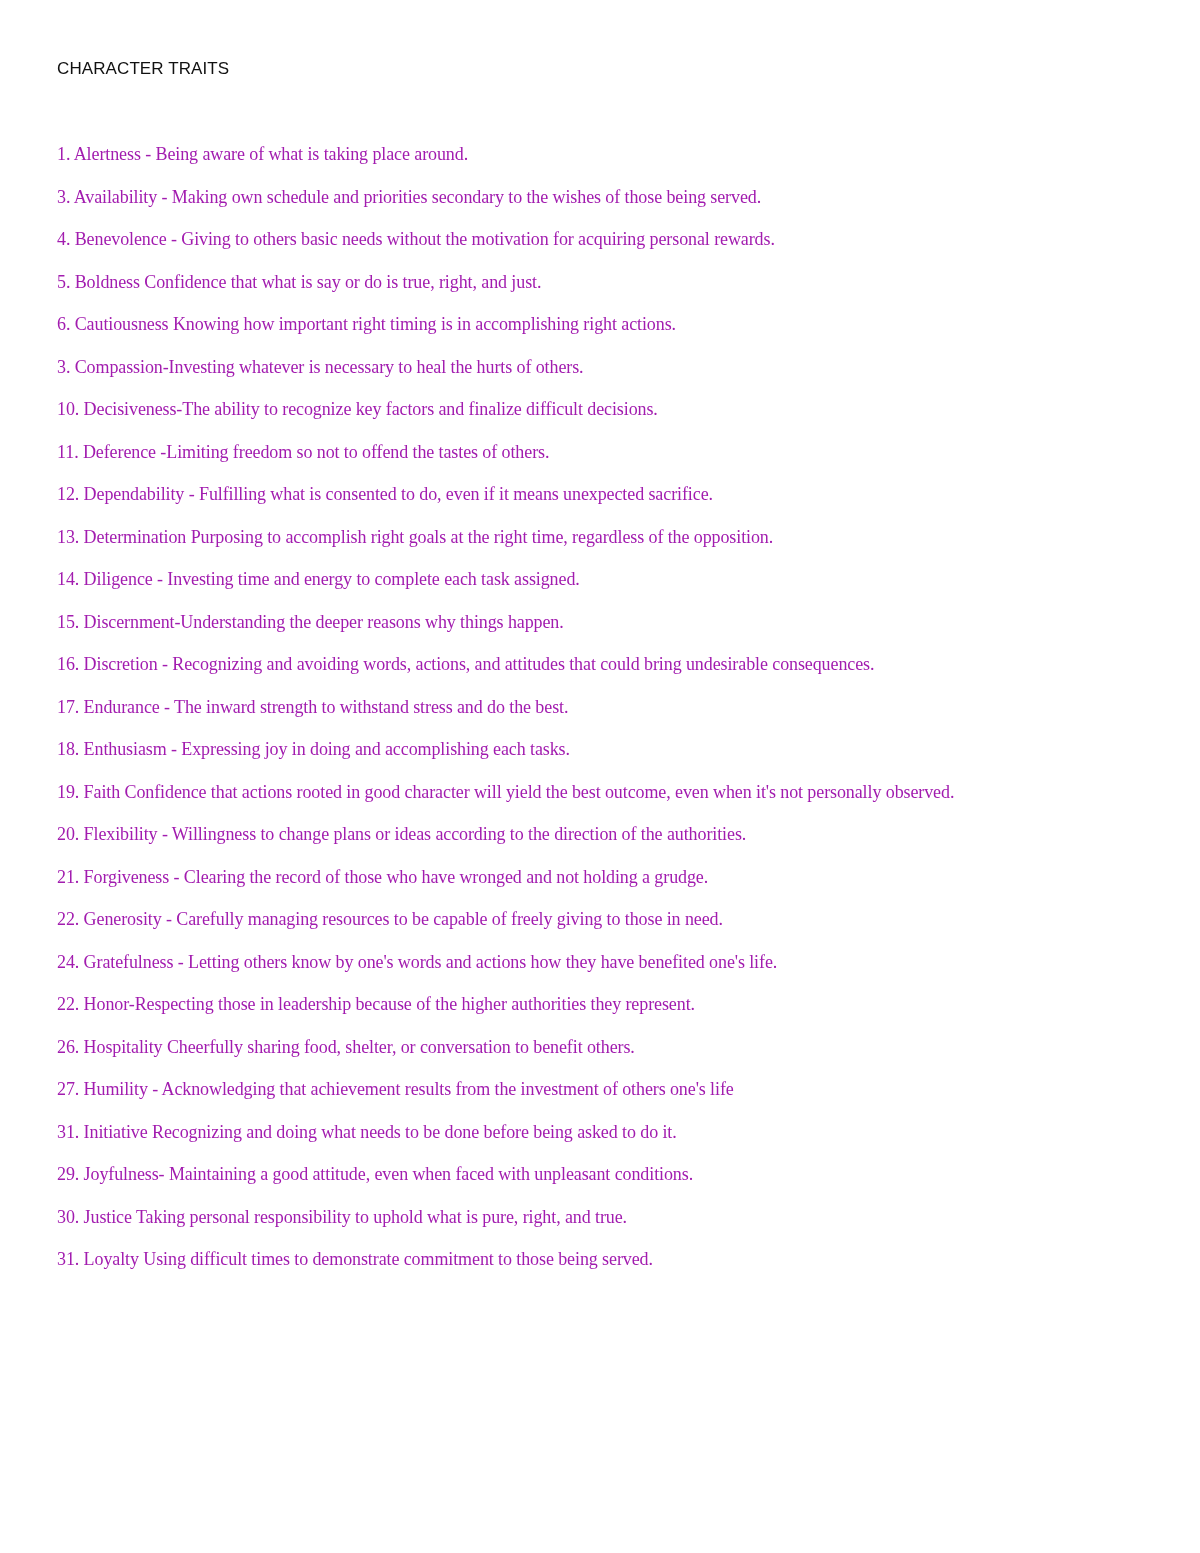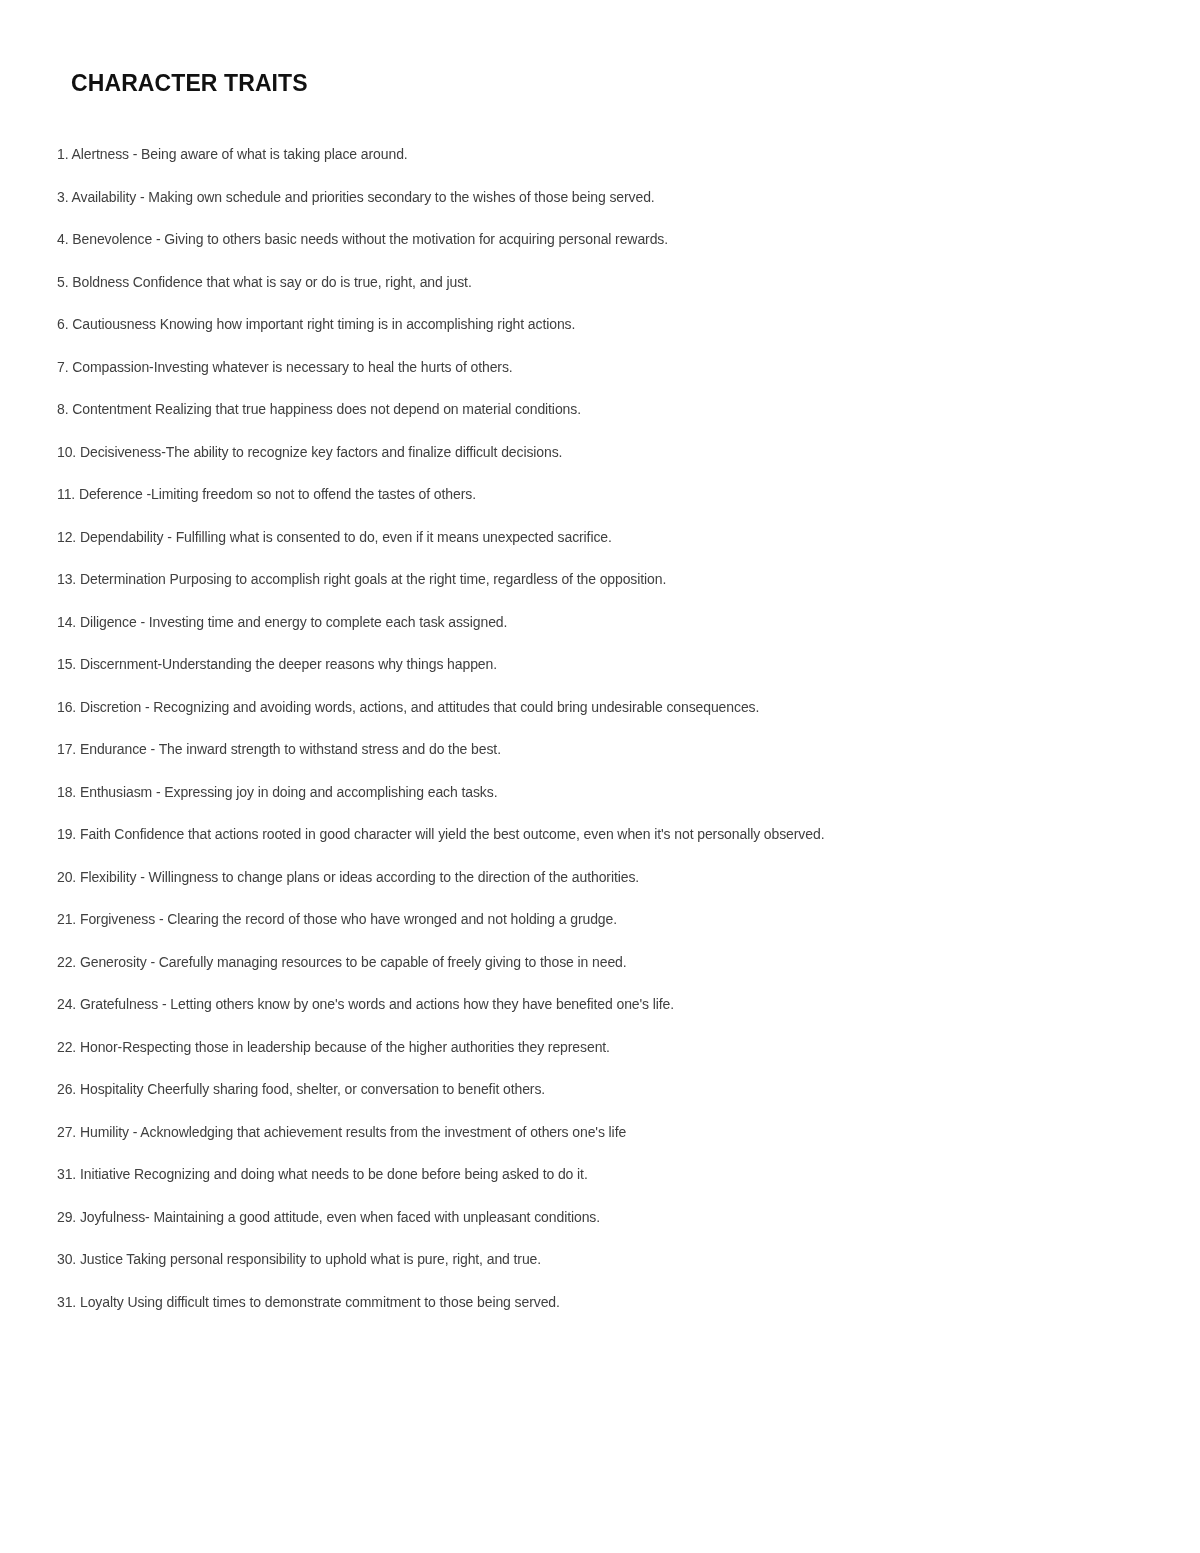--- a/index.html
+++ b/index.html
@@ -2,42 +2,41 @@
 <html><head>
   <meta charset="utf-8">
   <style>
     html, body { margin: 0; padding: 0; background: #ffffff; }
     body {
       width: 1200px; height: 1553px; position: relative; overflow: hidden;
       font-family: "Liberation Sans", sans-serif; color: #111111;
     }
     .page { position: absolute; left: 57px; top: 57px; width: 1020px; }
     .doc-title {
-      font-weight: bold; font-size: 23px; line-height: 24px;
-      margin: 14px; letter-spacing: 0.1px;
+      font-weight: normal; font-size: 17px; line-height: 24px;
+      margin: 0; letter-spacing: 0.1px;
     }
     .trait-list { list-style: none; margin: 0; padding: 0; position: absolute; top: 84px; left: 0; width: 1020px; }
     .trait {
-      font-size: 14px; line-height: 27px; margin: 0 0 15.5px 0;
-      color: #404040; letter-spacing: -0.1px;
+      font-size: 18px; line-height: 27px; margin: 0 0 15.5px 0;
+      color: #a21caf; letter-spacing: -0.1px; font-family: Liberation Serif, serif;
     }
   </style>
 </head>
 <body>
 
 <div class="page">
   <h1 class="doc-title">CHARACTER TRAITS</h1>
   <ul class="trait-list">
     <li class="trait">1. Alertness - Being aware of what is taking place around.</li>
     <li class="trait">3. Availability - Making own schedule and priorities secondary to the wishes of those being served.</li>
     <li class="trait">4. Benevolence - Giving to others basic needs without the motivation for acquiring personal rewards.</li>
     <li class="trait">5. Boldness Confidence that what is say or do is true, right, and just.</li>
     <li class="trait">6. Cautiousness Knowing how important right timing is in accomplishing right actions.</li>
-    <li class="trait">7. Compassion-Investing whatever is necessary to heal the hurts of others.</li>
-    <li class="trait">8. Contentment Realizing that true happiness does not depend on material conditions.</li>
+    <li class="trait">3. Compassion-Investing whatever is necessary to heal the hurts of others.</li>
     <li class="trait">10. Decisiveness-The ability to recognize key factors and finalize difficult decisions.</li>
     <li class="trait">11. Deference -Limiting freedom so not to offend the tastes of others.</li>
     <li class="trait">12. Dependability - Fulfilling what is consented to do, even if it means unexpected sacrifice.</li>
     <li class="trait">13. Determination Purposing to accomplish right goals at the right time, regardless of the opposition.</li>
     <li class="trait">14. Diligence - Investing time and energy to complete each task assigned.</li>
     <li class="trait">15. Discernment-Understanding the deeper reasons why things happen.</li>
     <li class="trait">16. Discretion - Recognizing and avoiding words, actions, and attitudes that could bring undesirable consequences.</li>
     <li class="trait">17. Endurance - The inward strength to withstand stress and do the best.</li>
     <li class="trait">18. Enthusiasm - Expressing joy in doing and accomplishing each tasks.</li>
     <li class="trait">19. Faith Confidence that actions rooted in good character will yield the best outcome, even when it's not personally observed.</li>

